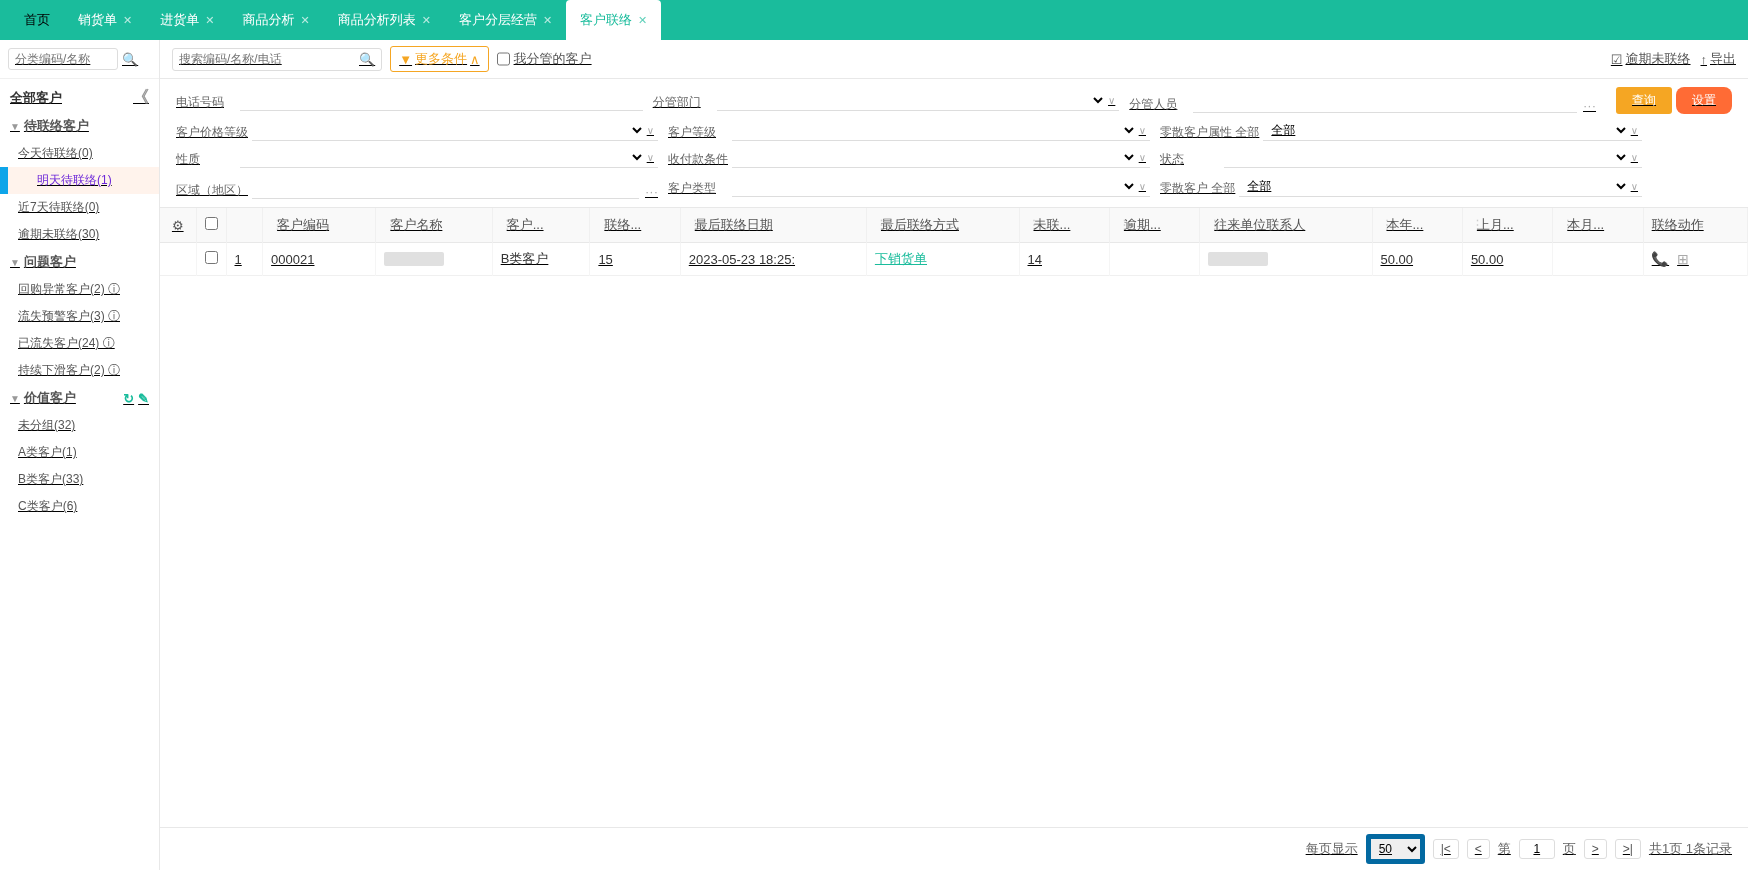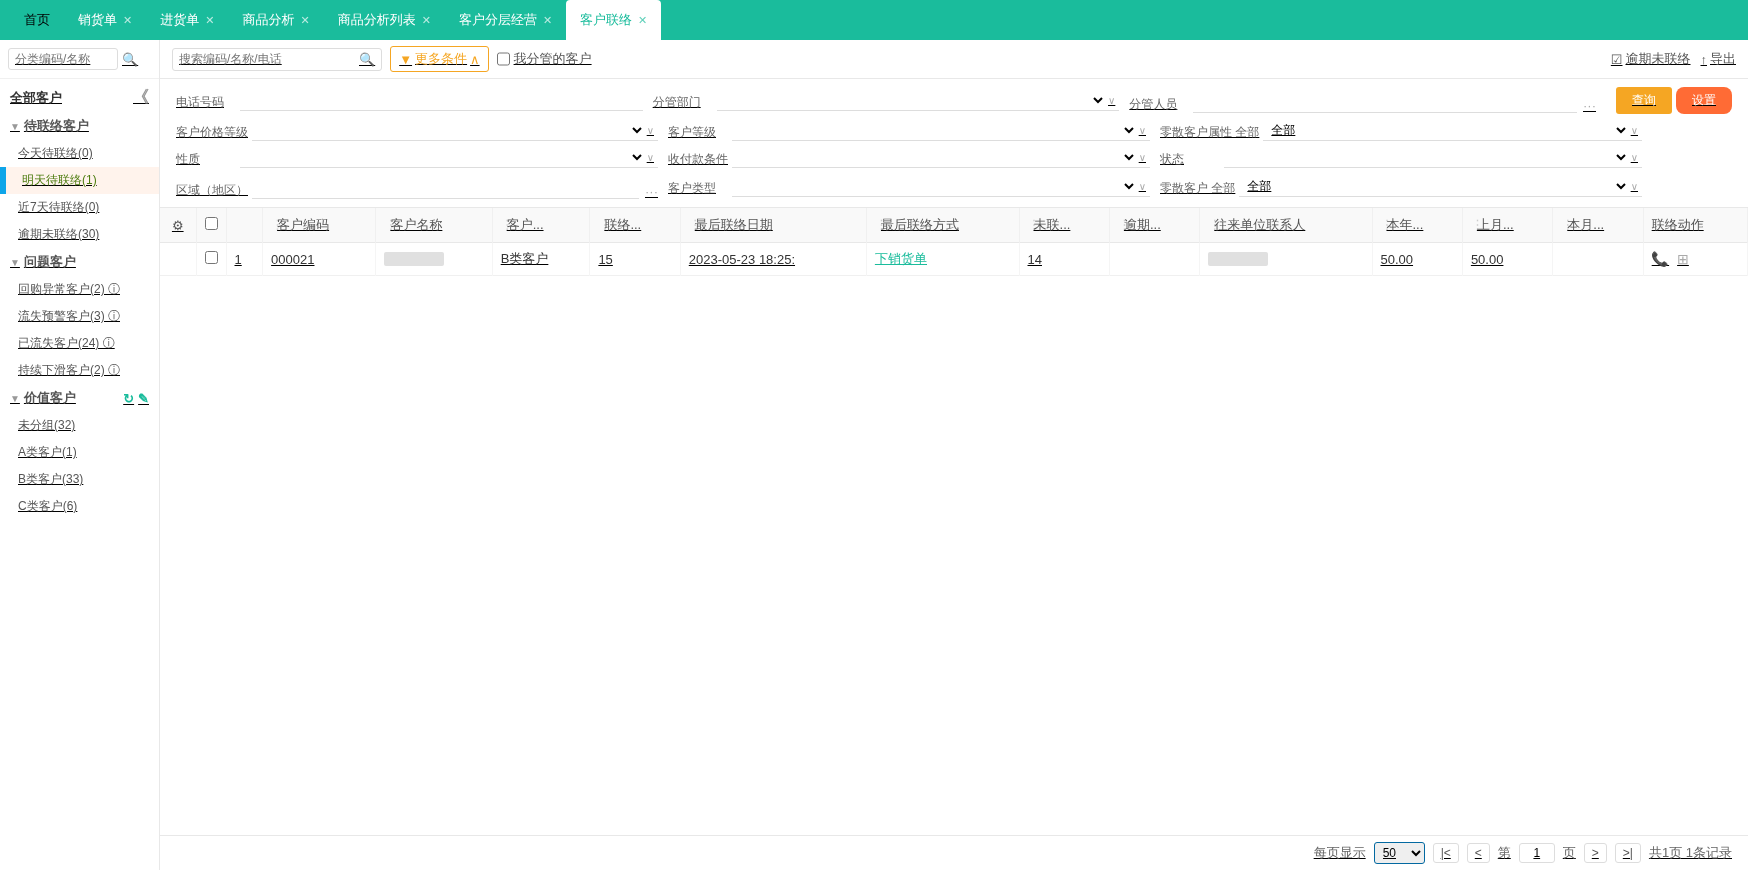--- a/index.html
+++ b/index.html
@@ -93,23 +93,23 @@
       font-size: 16px;
     }
     .sidebar-item {
       padding: 5px 10px 5px 18px;
       color: #555;
       cursor: pointer;
       font-size: 12px;
     }
     .sidebar-item.active {
       background: #fff3ec;
-      color: #4d7c0f;
-      border-left: 6px solid #0ea5e9;
-      padding-left: 16px;
+      color: #6d28d9;
+      border-left: 8px solid #0ea5e9;
+      padding-left: 29px;
     }
     .sidebar-group-header {
       display: flex;
       align-items: center;
       padding: 5px 10px;
       color: #555;
       font-size: 12px;
       font-weight: bold;
       cursor: pointer;
     }
@@ -328,21 +328,21 @@
       padding: 6px 16px;
       display: flex;
       align-items: center;
       justify-content: flex-end;
       gap: 8px;
       font-size: 12px;
       color: #555;
     }
     .footer-label { color: #666; }
     .footer-select {
-      border: 1px solid #0369a1;
+      border: 5px solid #0369a1;
       border-radius: 3px;
       padding: 2px 4px;
       font-size: 12px;
       outline: none;
     }
     .footer-nav-btn {
       border: 1px solid #ddd;
       background: #fff;
       padding: 2px 7px;
       border-radius: 3px;

